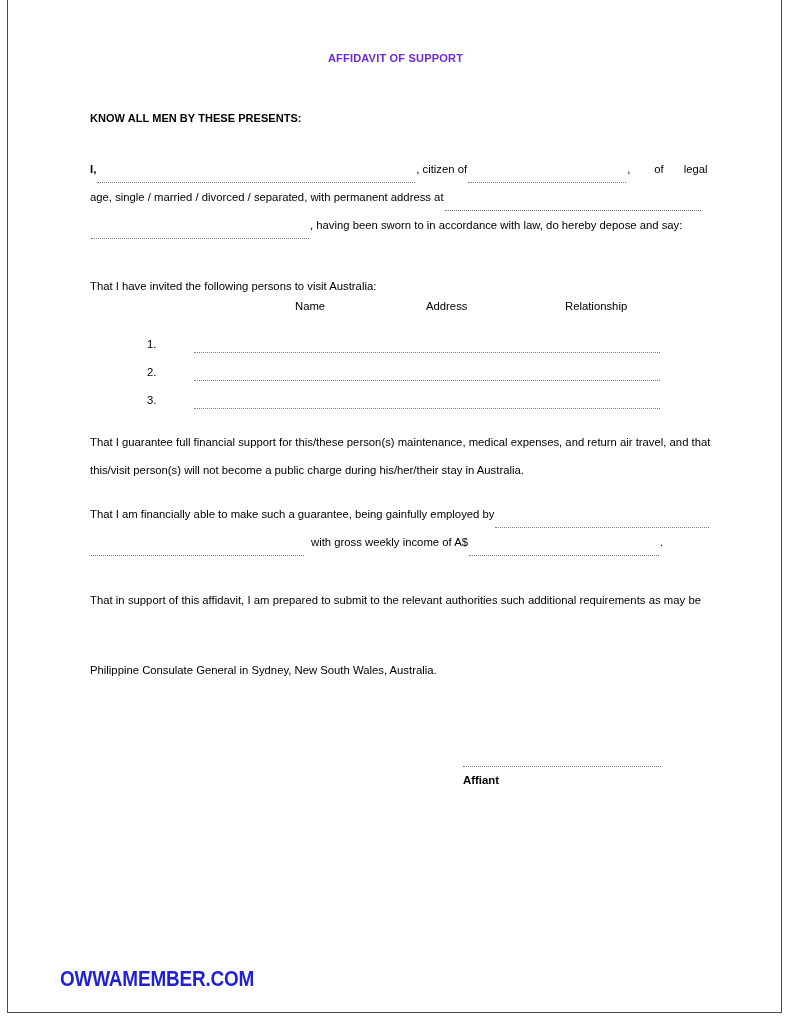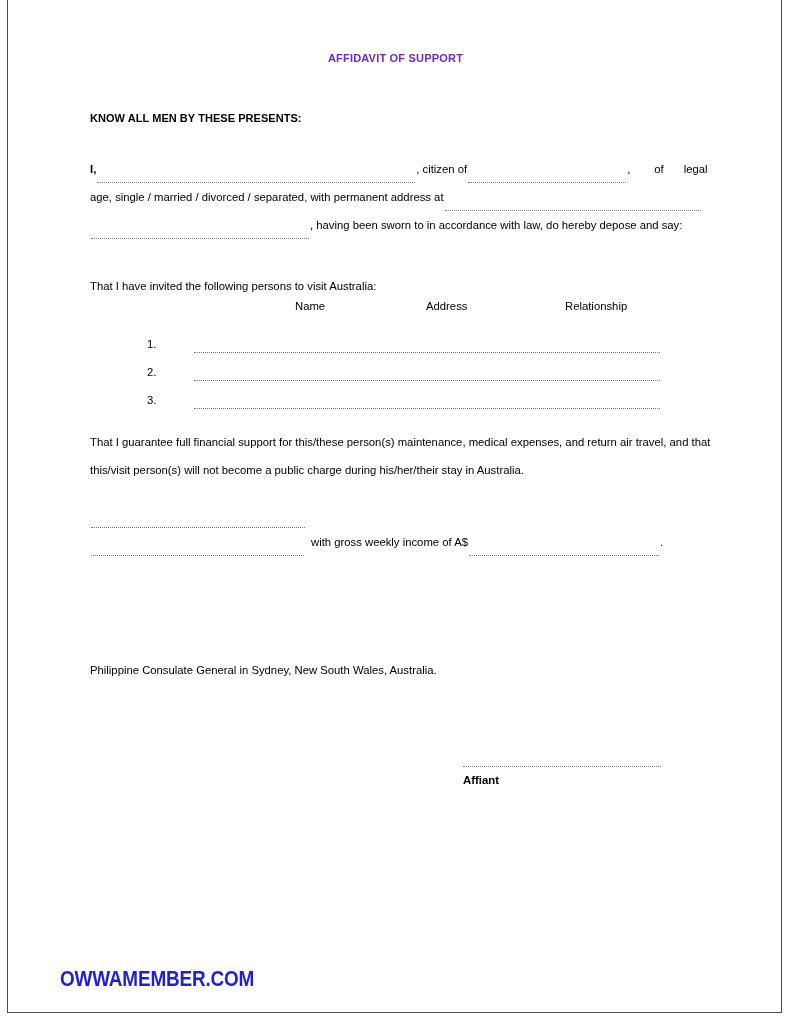--- a/index.html
+++ b/index.html
@@ -194,27 +194,30 @@
     </div>
   </div>
 
   <div class="col para justify-all" style="top:428px;">
     <span class="ln">That I guarantee full financial support for this/these person(s) maintenance, medical expenses, and return air travel, and that</span>
   </div>
   <div class="col para" style="top:456px;">this/visit person(s) will not become a public charge during his/her/their stay in Australia.</div>
 
   <div class="col para" style="top:500px;">
     <span class="ln">
-      <span class="dots" style="width:214px;"></span>
+      <span>That I am financially able to make such a guarantee, being gainfully employed by</span><span class="dots" style="width:214px;"></span>
     </span>
     <span class="ln">
       <span class="dots" style="width:213px;"></span><span style="display:inline-block;width:6px;"></span><span>with gross weekly income of A$</span><span class="dots" style="width:190px;"></span><span>.</span>
     </span>
   </div>
 
+  <div class="col para justify-all" style="top:586px;">
+    <span class="ln">That in support of this affidavit, I am prepared to submit to the relevant authorities such additional requirements as may be</span>
+  </div>
 
   <div class="col para" style="top:656px;">
     <span class="ln">Philippine Consulate General in Sydney, New South Wales, Australia.</span>
   </div>
 
   <div class="sig">
     <div class="sig-line"></div>
     <div class="sig-label">Affiant</div>
   </div>
 

